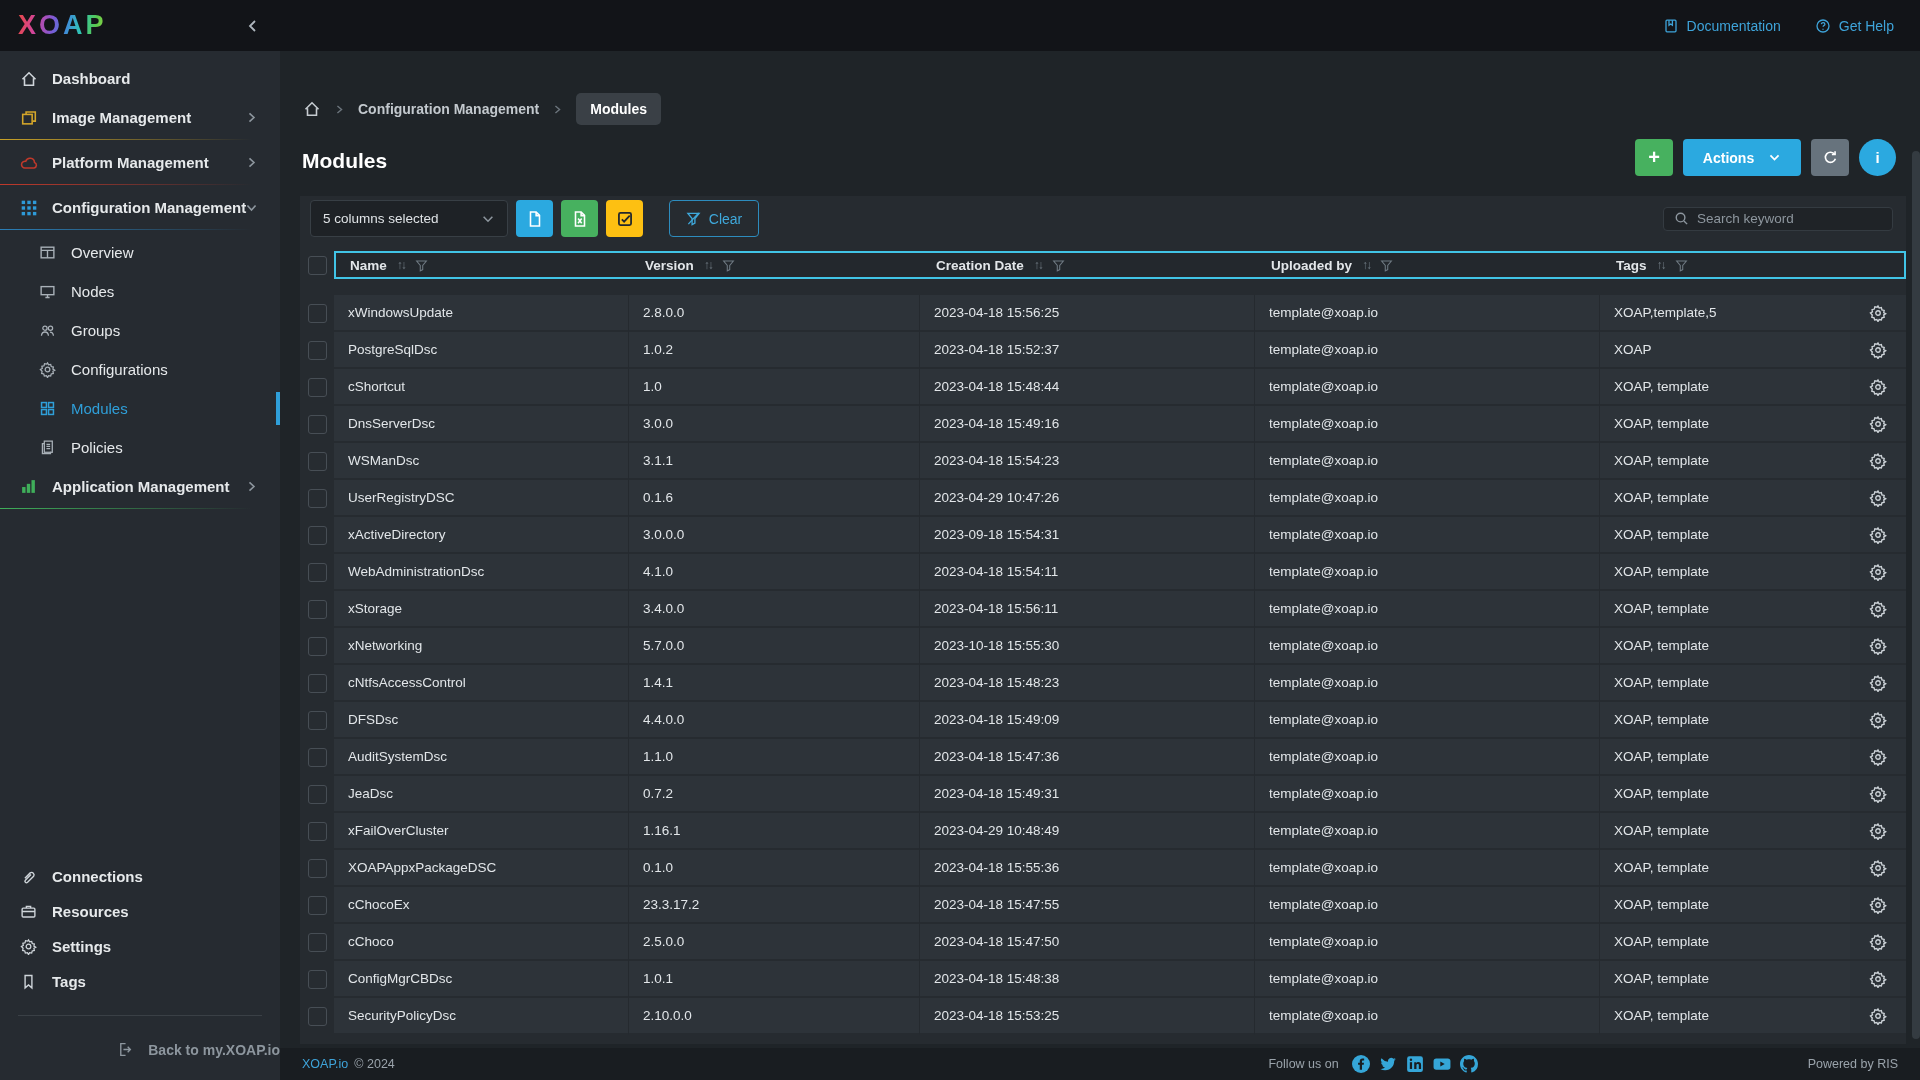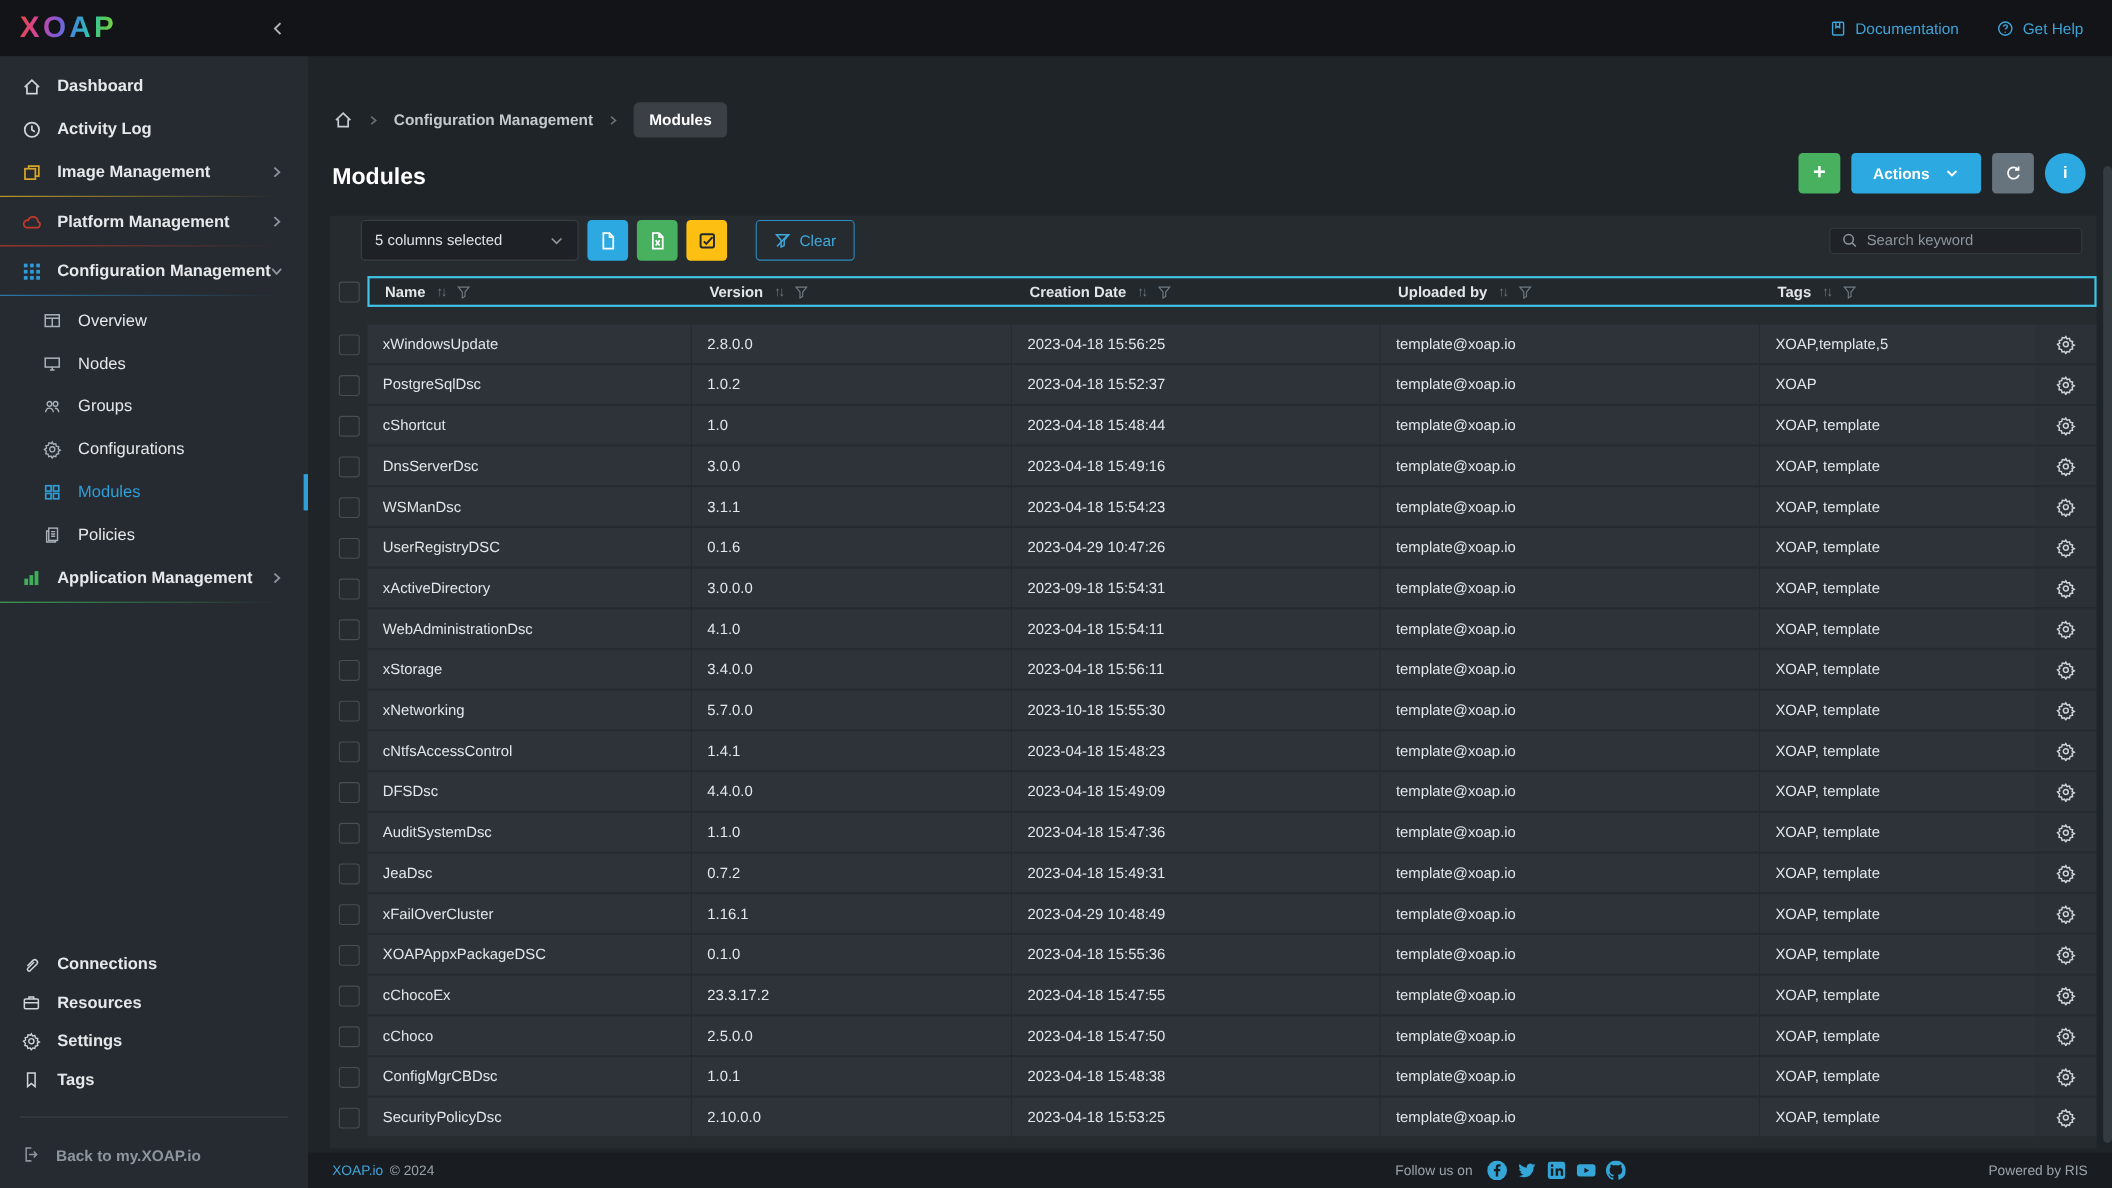--- a/index.html
+++ b/index.html
@@ -30,21 +30,21 @@
                        color:#cfd5da; flex:none; }
   .side-item.sub .s-icon { color:#a9b1b8; }
   .side-item .chev { position:absolute; right:22px; color:#8d969e; display:flex; }
   .side-item.active { color:#2f9fd9; }
   .side-item.active .s-icon { color:#2f9fd9; }
   .side-item.active::after { content:""; position:absolute; right:0; top:3px; bottom:3px; width:4px; background:#2f9fd9; }
   .side-divider { height:1px; margin:2px 0 3px 0; }
   .side-bottom { margin-top:auto; padding-bottom:10px; }
   .side-sep { height:1px; background:#3a4046; margin:16px 18px 14px 18px; }
   .back-item { height:40px; display:flex; align-items:center; padding-left:19px; color:#8d969e; font-size:14px;
-               font-weight:bold; cursor:pointer; }
+               font-weight:bold; cursor:pointer;justify-content:flex-end; }
   .back-item .s-icon { width:19px; height:19px; margin-right:13px; display:inline-flex; color:#8d969e; }
 
   
   .main { position:absolute; left:280px; top:51px; right:0; bottom:0; background:#1f2428; }
 
   .breadcrumb { position:absolute; top:42px; left:23px; display:flex; align-items:center; gap:13px; }
   .bc-home { color:#c6ccd1; display:flex; cursor:pointer; }
   .bc-sep { color:#6c757d; display:flex; }
   .bc-link { color:#c3c9ce; font-size:14px; font-weight:bold; cursor:pointer; }
   .bc-chip { background:#3a4046; border-radius:5px; padding:8px 14px; color:#fff; font-size:14px; font-weight:bold; cursor:pointer; }
@@ -54,21 +54,21 @@
   .actions-group { position:absolute; top:88px; right:24px; display:flex; align-items:center; gap:10px; }
   .btn { height:37px; border:none; border-radius:4px; color:#fff; font-size:14px; cursor:pointer;
          display:inline-flex; align-items:center; justify-content:center; font-family:inherit; }
   .btn-add { width:38px; background:#47b15f; font-size:20px; font-weight:bold; }
   .btn-actions { width:118px; background:#2ba9e0; gap:14px; font-weight:bold; }
   .btn-refresh { width:38px; background:#67737d; }
   .btn-info { width:37px; height:37px; border-radius:50%; background:#2ba9e0; font-weight:bold; font-size:15px; }
 
   .panel { position:absolute; top:145px; left:20px; right:14px; bottom:36px; background:#262b30; }
 
-  .toolbar { position:absolute; top:4px; left:28px; right:13px; height:37px; display:flex; align-items:center; gap:8px; }
+  .toolbar { position:absolute; top:4px; left:10px; right:13px; height:37px; display:flex; align-items:center; gap:8px; }
   .col-select { width:198px; height:37px; background:#1e2226; border:1px solid #383f45; border-radius:4px;
                 display:flex; align-items:center; padding:0 12px; font-size:13.5px; color:#dfe3e6; cursor:pointer; }
   .col-select .chev { margin-left:auto; color:#8d969e; display:flex; }
   .tool-btn { width:37px; height:37px; border-radius:4px; border:none; display:inline-flex; align-items:center;
               justify-content:center; cursor:pointer; }
   .tb-blue { background:#2ba9e0; } .tb-green { background:#47b15f; } .tb-yellow { background:#fdc012; }
   .btn-clear { height:37px; width:90px; margin-left:18px; background:transparent; border:1px solid #2d8cbe; border-radius:4px;
                color:#3fa9dc; font-size:14px; display:inline-flex; align-items:center; justify-content:center; gap:8px; cursor:pointer; }
   .search-box { margin-left:auto; width:230px; height:24px; background:#1f2327; border:1px solid #343b41; border-radius:4px;
                 display:flex; align-items:center; padding:0 10px; gap:8px; }
@@ -144,29 +144,20 @@
 
 <div class="sidebar">
   <div class="side-nav" id="side-nav">
       <div class="side-item">
         <span class="s-icon" style="color: rgb(207, 213, 218);">
           <svg width="18" height="18" viewBox="0 0 16 16" fill="none" stroke="currentColor" stroke-width="1.4">
             <path d="M2.2 8.2 8 2.5l5.8 5.7M4 7.4v6.1h8V7.4"></path>
           </svg>
         </span>
         <span class="s-label">Dashboard</span>
-      </div>
-      <div class="side-item">
-        <span class="s-icon" style="color: rgb(207, 213, 218);">
-          <svg width="18" height="18" viewBox="0 0 16 16" fill="none" stroke="currentColor" stroke-width="1.4">
-            <circle cx="8" cy="8" r="5.8"></circle>
-            <path d="M8 4.6V8l2.4 1.5"></path>
-          </svg>
-        </span>
-        <span class="s-label">Activity Log</span>
       </div>
       <div class="side-item">
         <span class="s-icon" style="color: rgb(212, 166, 42);">
           <svg width="18" height="18" viewBox="0 0 16 16" fill="none" stroke="currentColor" stroke-width="1.4">
             <rect x="2.4" y="4.8" width="8.4" height="8.4"></rect>
             <path d="M5.4 4.8V2.6h8.2v8.2h-2.4"></path>
           </svg>
         </span>
         <span class="s-label">Image Management</span>
         <span class="chev">

